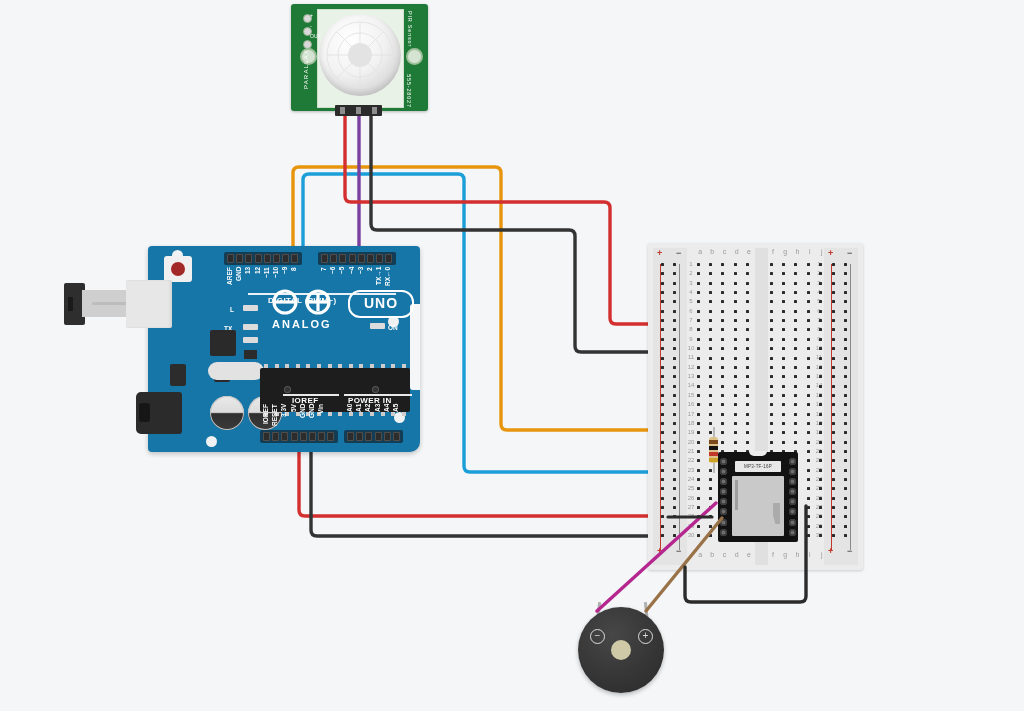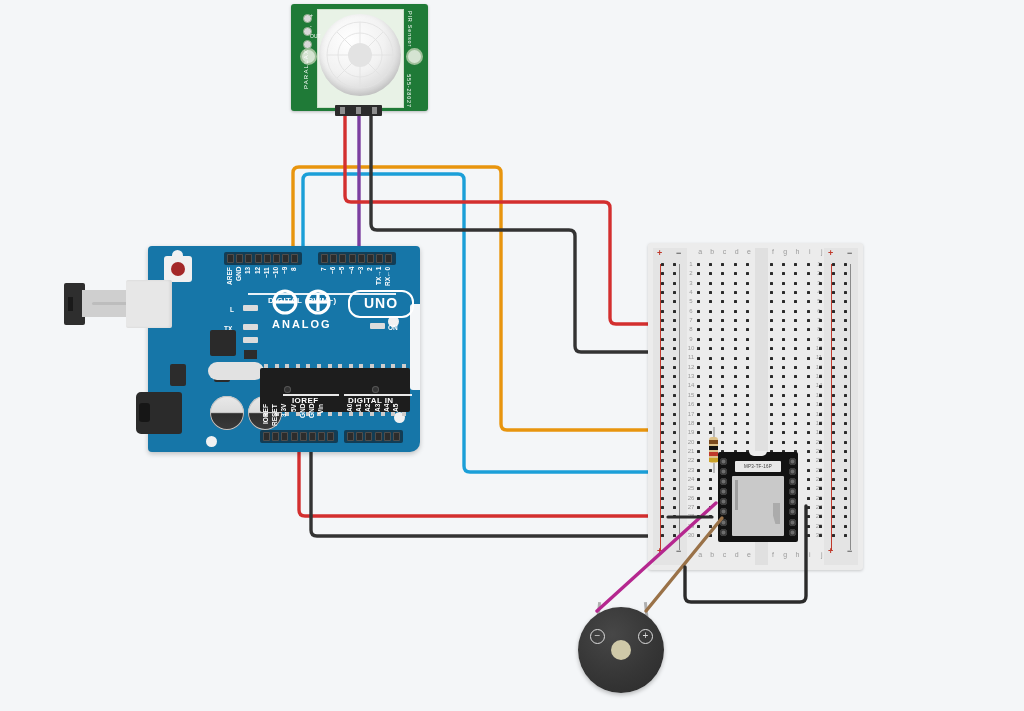--- a/index.html
+++ b/index.html
@@ -679,21 +679,21 @@
       <span>A0</span>
       <span>A1</span>
       <span>A2</span>
       <span>A3</span>
       <span>A4</span>
       <span>A5</span>
     </div>
     <div class="group-bar" style="left:135px; top:148px; width:56px;"></div>
     <div class="group-label" style="left:144px; top:150px;">IOREF</div>
     <div class="group-bar" style="left:196px; top:148px; width:68px;"></div>
-    <div class="group-label" style="left:200px; top:150px;">DIGITAL IN</div>
+    <div class="group-label" style="left:200px; top:150px;">POWER IN</div>
   </div>
 
   <div class="bb">
 
     <div class="bb-rail" style="left:5px;">
       <div class="line" style="left:7px; background:#c0392b;"></div>
       <div class="line" style="left:26px; background:#8a8a8a;"></div>
     </div>
     <div class="bb-sign" style="left:9px; top:5px; color:#c0392b;">+</div>
     <div class="bb-sign" style="left:28px; top:5px; color:#5a5a5a;">−</div>

